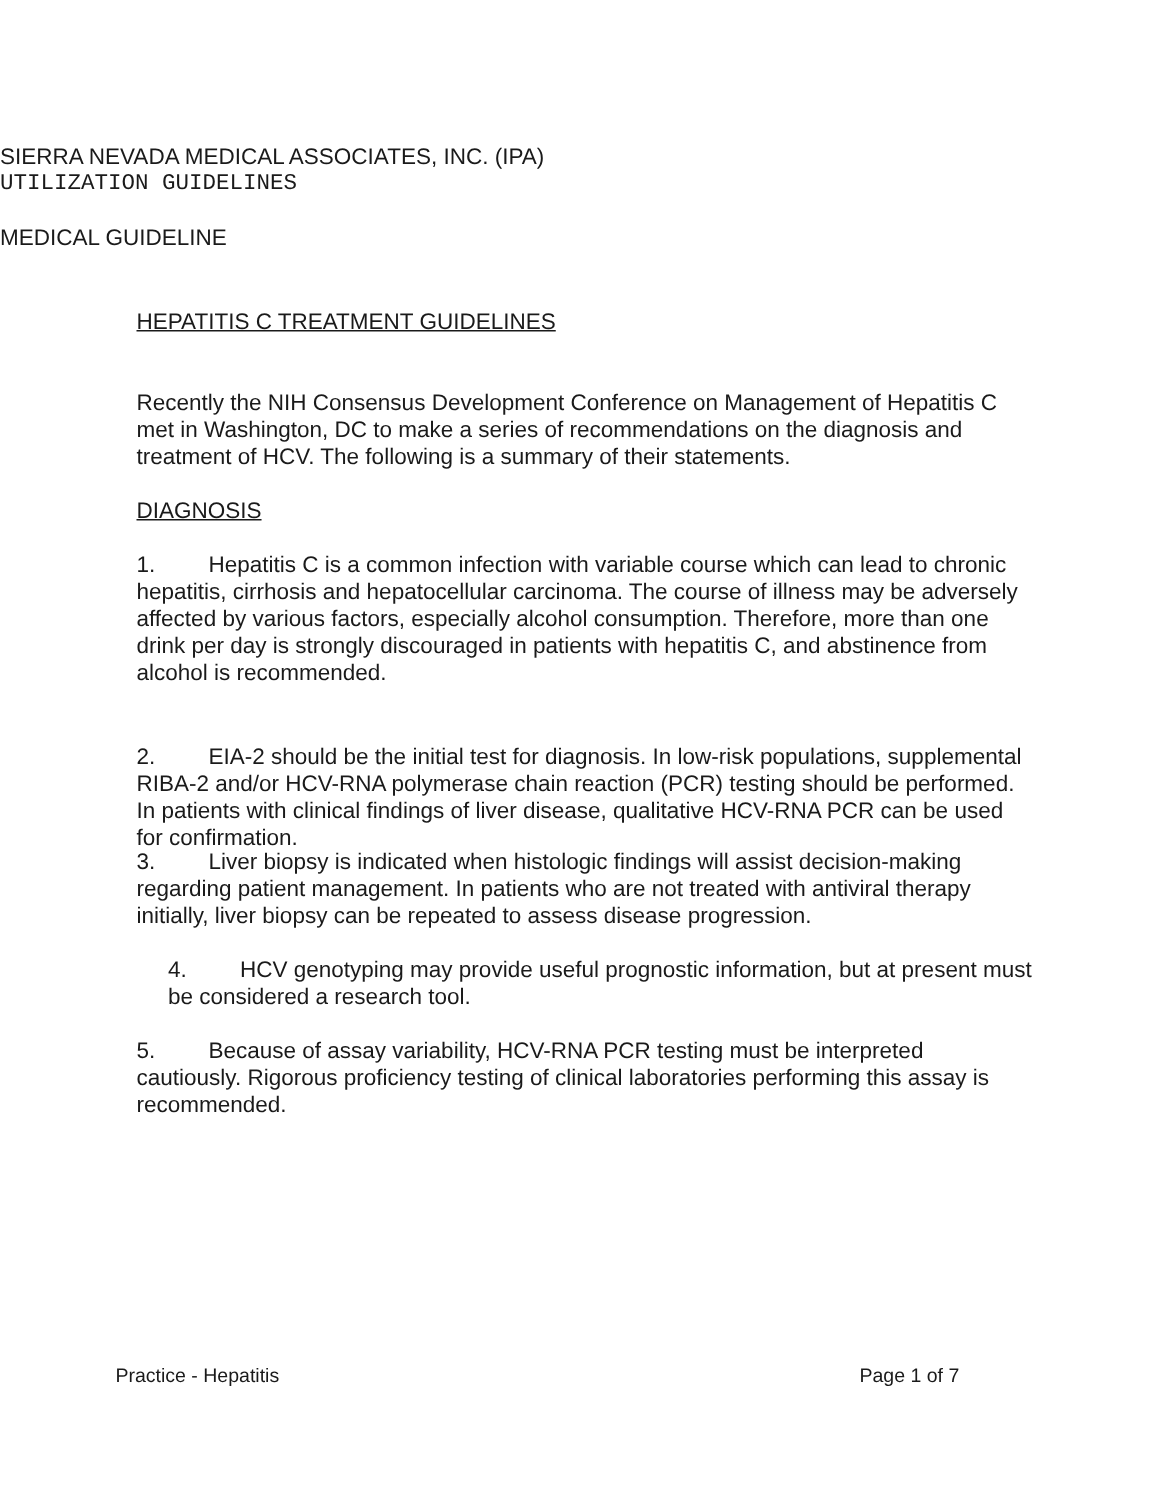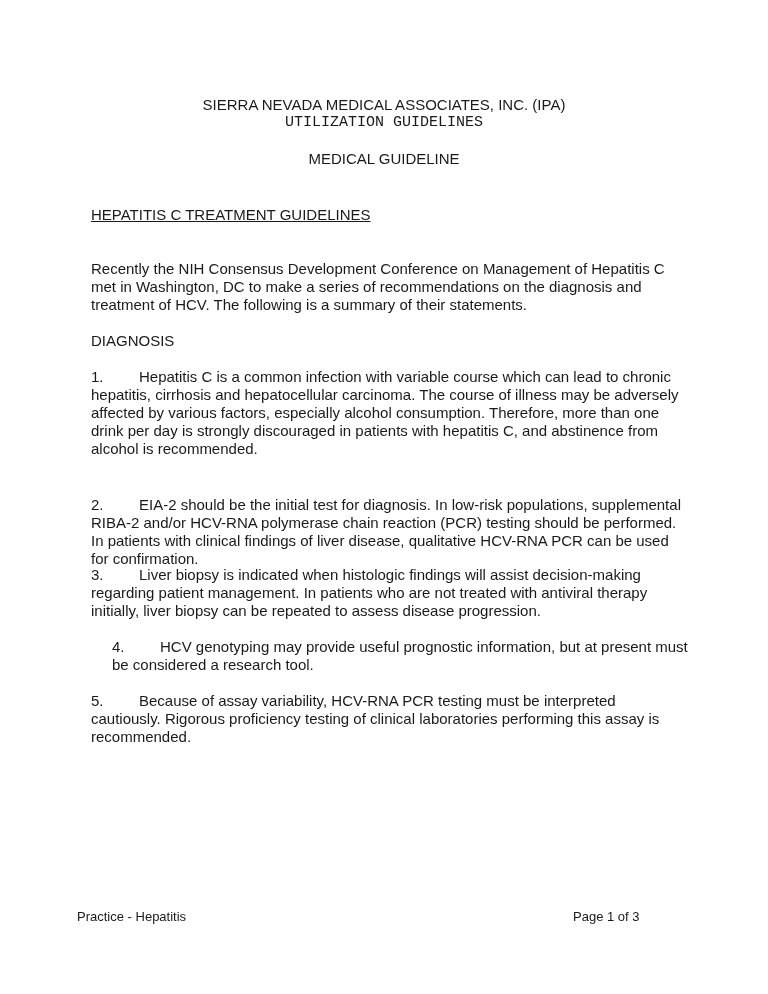--- a/index.html
+++ b/index.html
@@ -1,19 +1,19 @@
 <!DOCTYPE html>
 <html><head>
   <meta charset="utf-8">
   <style>
     html, body { margin: 0; padding: 0; background: #ffffff; }
     body { width: 768px; height: 994px; position: relative; overflow: hidden;
            font-family: "Liberation Sans", sans-serif; color: #1a1a1a; font-size: 15px; line-height: 18px; }
-    .center { text-align: center; position: absolute; left: 0; width: 768px; }
-    .abs { position: absolute; }
+    .center { position: absolute; left: 0; width: 768px; }
+    .abs { position: absolute; text-decoration: underline; }
     .underline { text-decoration: underline; }
     p { margin: 0; }
     .para { position: absolute; left: 91px; width: 592px; }
     .num { display: inline-block; width: 48px; }
     .footer-left { position: absolute; left: 77px; top: 908px; font-size: 13px; }
     .footer-right { position: absolute; left: 573px; top: 908px; font-size: 13px; }
   </style>
 </head>
 <body>
 
@@ -31,13 +31,13 @@
 
 <p class="para" style="top:496px;"><span class="num">2.</span><span>EIA-2 should be the initial test for diagnosis.  In low-risk populations, supplemental RIBA-2 and/or HCV-RNA polymerase chain reaction (PCR) testing should be performed.  In patients with clinical findings of liver disease, qualitative HCV-RNA PCR can be used for confirmation.</span></p>
 
 <p class="para" style="top:566px;"><span class="num">3.</span><span>Liver biopsy is indicated when histologic findings will assist decision-making regarding patient management.  In patients who are not treated with antiviral therapy initially, liver biopsy can be repeated to assess disease progression.</span></p>
 
 <p class="para" style="top:638px;margin-left:21px;"><span class="num">4.</span><span>HCV genotyping may provide useful prognostic information, but at present must be considered a research tool.</span></p>
 
 <p class="para" style="top:692px;"><span class="num">5.</span><span>Because of assay variability, HCV-RNA PCR testing must be interpreted cautiously.  Rigorous proficiency testing of clinical laboratories performing this assay is recommended.</span></p>
 
 <div class="footer-left">Practice - Hepatitis</div>
-<div class="footer-right">Page 1 of 3</div>
+<div class="footer-right">Page 1 of 7</div>
 
 </body></html>

